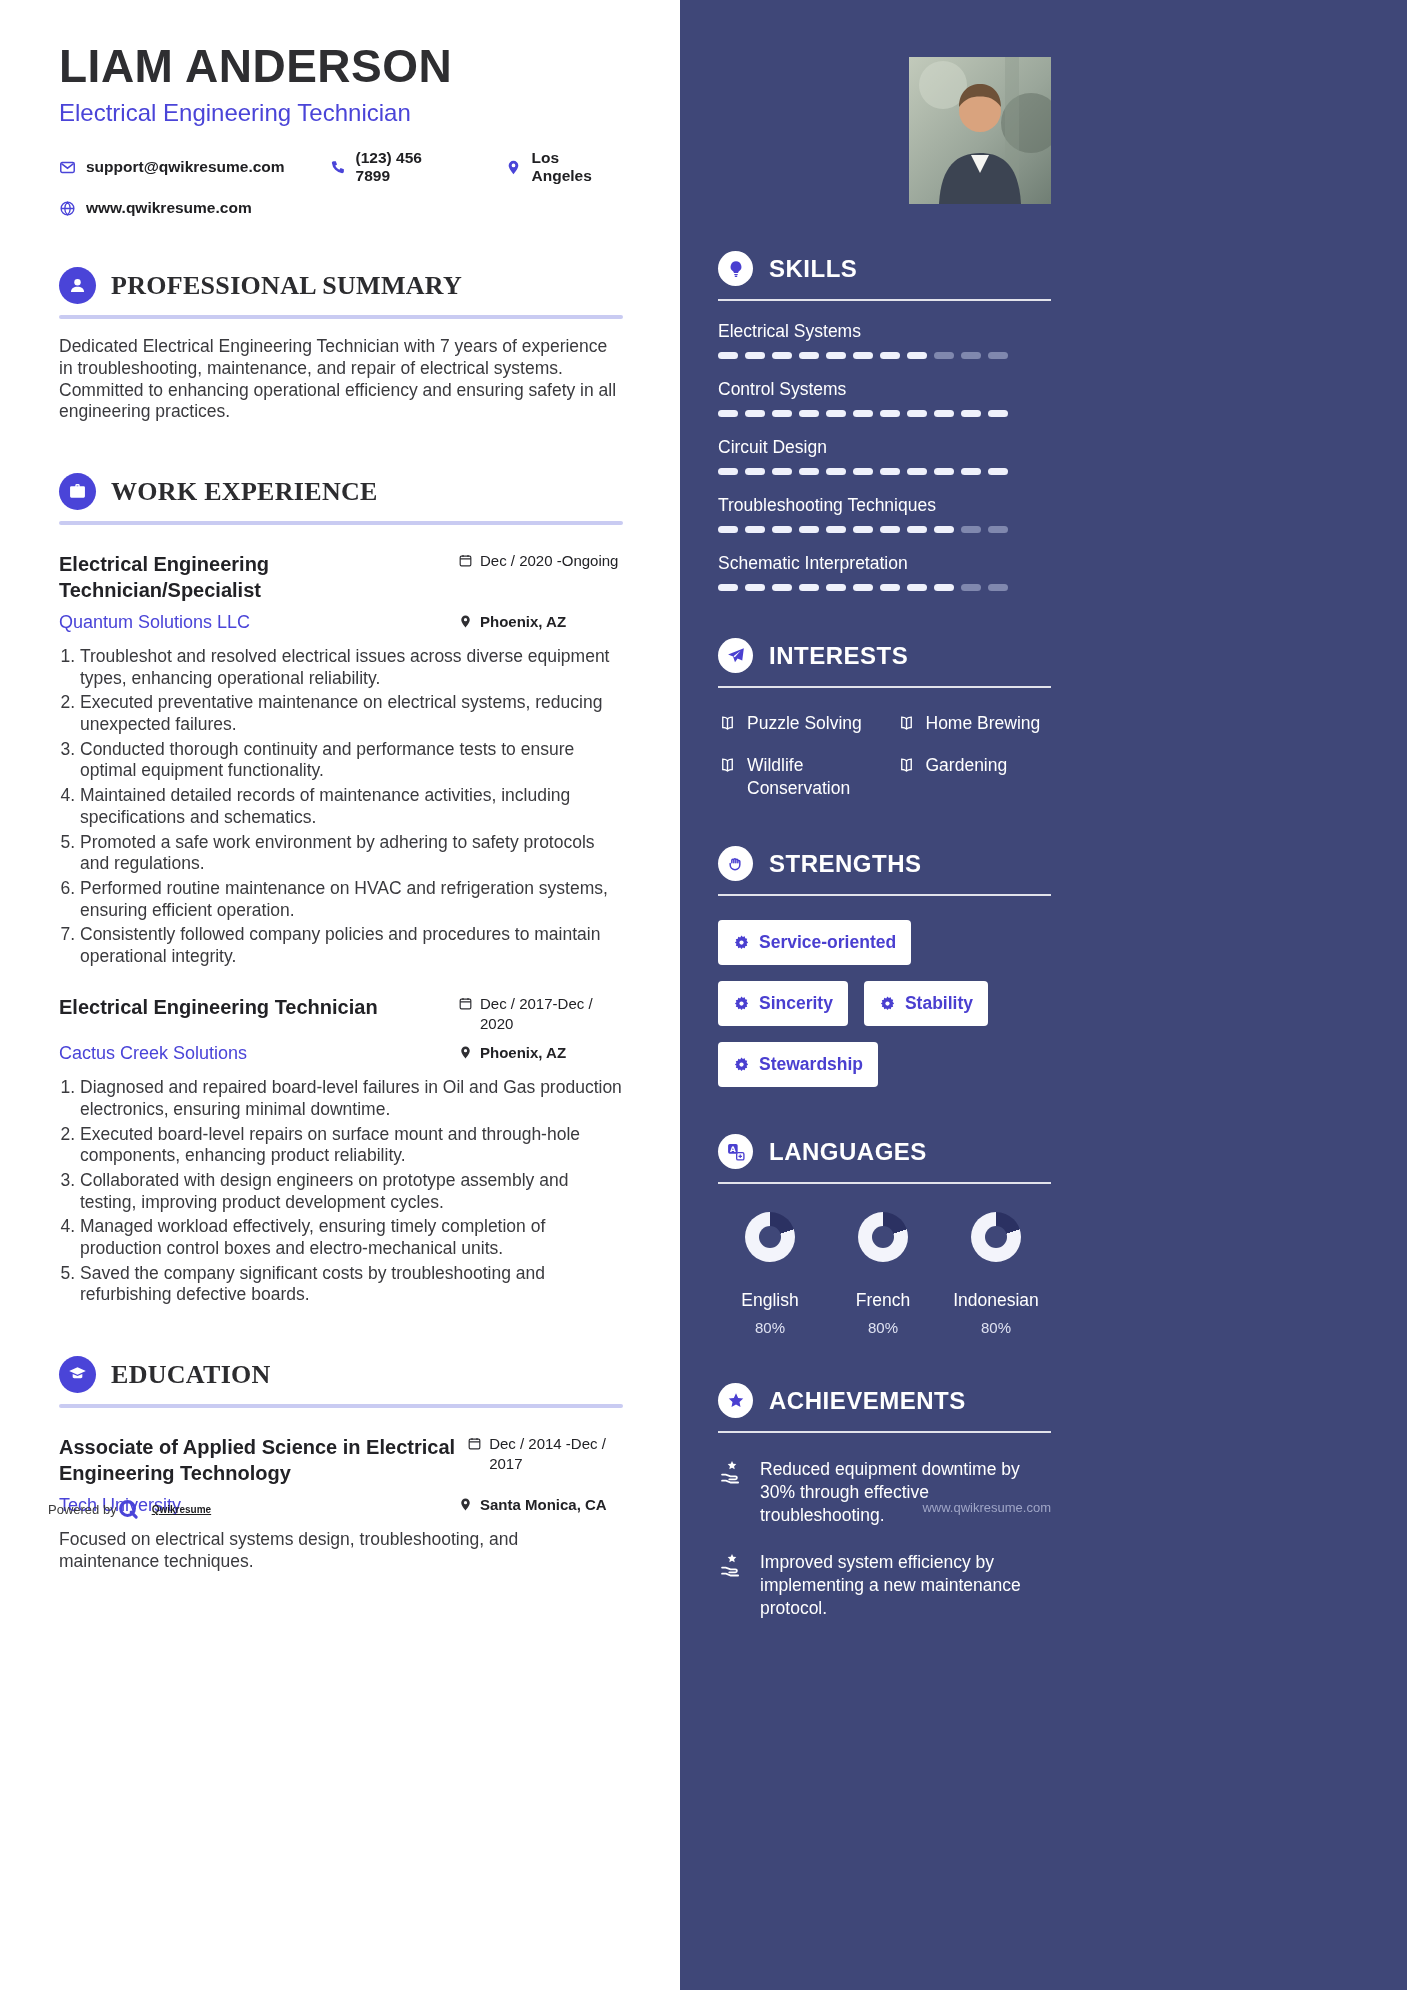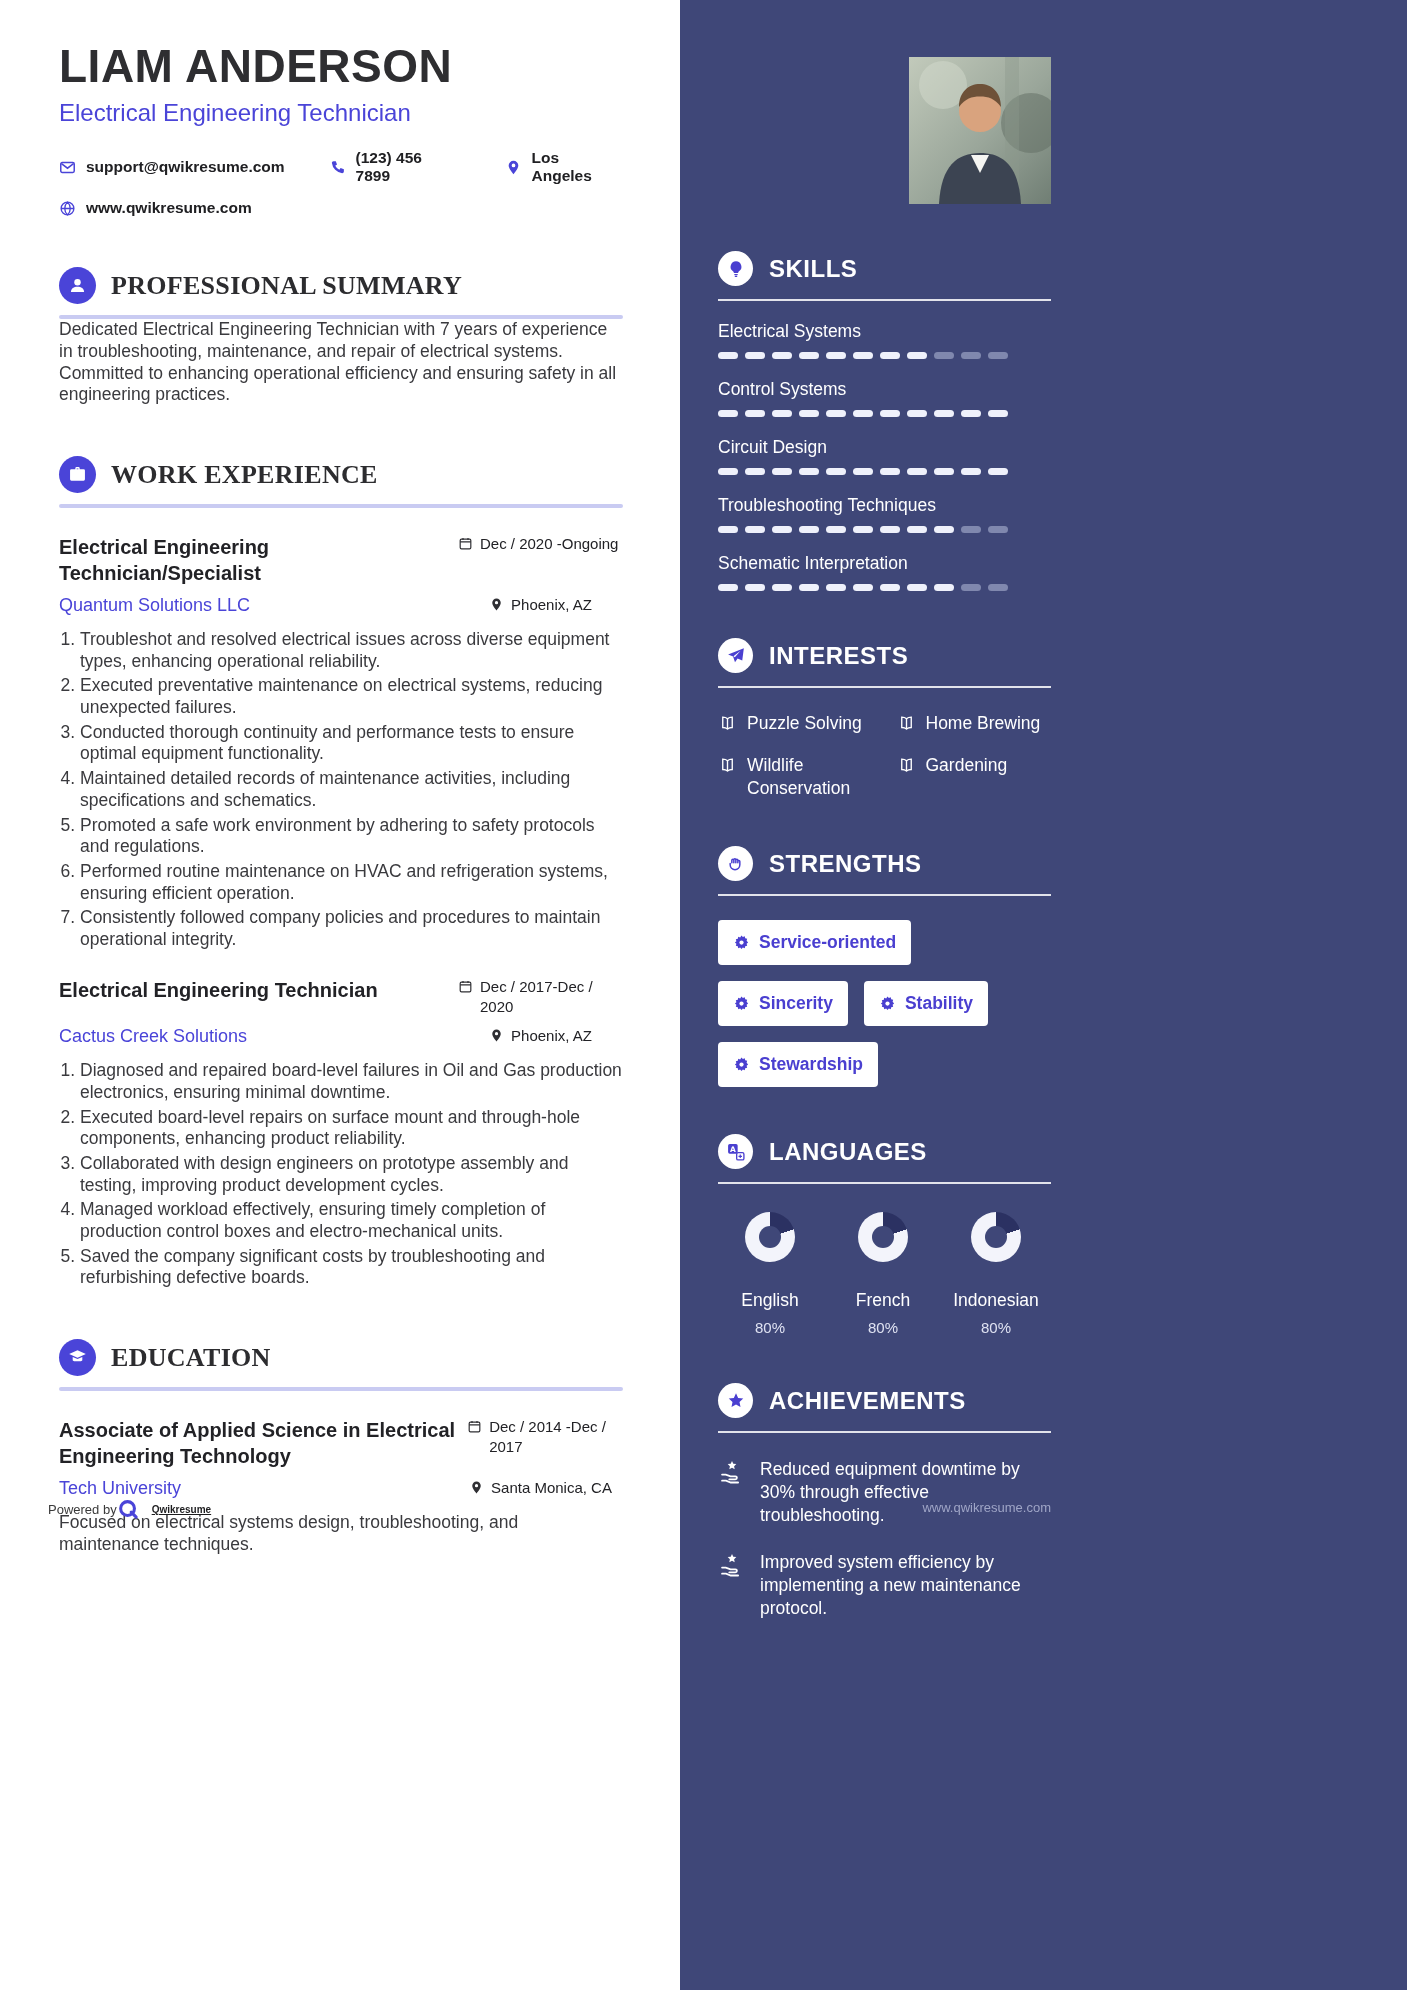--- a/index.html
+++ b/index.html
@@ -25,35 +25,35 @@
   .c-item{display:inline-flex;gap:10px;align-items:center;font-size:15.5px;font-weight:600;color:#202023;}
   .c-item .cicon{width:17px;height:17px;color:var(--accent);flex:none;display:inline-flex;}
   .c-item .cicon svg{width:100%;height:100%;}
 
   .sec{margin-top:50px;}
   .sec-head{display:flex;align-items:center;gap:15px;font-family:Liberation Serif, serif;}
   .sec-icon{width:37px;height:37px;border-radius:50%;background:var(--accent);color:#fff;display:flex;align-items:center;justify-content:center;flex:none;}
   .sec-icon svg{width:21px;height:21px;}
   .sec-title{font-size:26px;font-weight:700;color:var(--ink);letter-spacing:.3px;}
   .sec-line{height:4px;background:var(--underline);border-radius:2px;margin-top:11px;}
-  .summary-text{font-size:17.5px;line-height:1.24;color:var(--body);}
+  .summary-text{font-size:17.5px;line-height:1.24;color:var(--body);margin-top:17px;}
 
   .job{margin-top:26px;}
   .job:first-of-type{margin-top:20px;}
   .job-head{display:flex;justify-content:space-between;align-items:flex-start;}
   .job-title{font-size:20px;font-weight:700;color:#222226;width:335px;line-height:1.3;}
   .deg-title{width:432px;}
   .job-meta{width:165px;font-size:15px;color:#222226;}
   .meta-line{display:flex;gap:7px;align-items:flex-start;}
   .meta-line .micon{width:15px;height:15px;color:#2f2f33;flex:none;margin-top:2px;display:inline-flex;}
   .meta-line .micon svg{width:100%;height:100%;}
   .meta-text{line-height:1.35;}
   .job-sub{display:flex;justify-content:space-between;align-items:flex-start;margin-top:9px;}
   .company{color:var(--accent);font-size:18px;font-weight:500;cursor:pointer;}
-  .job-sub .job-meta{display:flex;justify-content:center;}
+  .job-sub .job-meta{display:flex;justify-content:flex-start;font-weight:bold;}
   .job ol{margin:13px 0 0;padding-left:21px;}
   .job li{font-size:17.5px;line-height:1.24;color:var(--body);margin-bottom:3px;}
   .edu-desc{font-size:17.5px;line-height:1.24;color:var(--body);margin-top:13px;}
 
   .foot-left{position:absolute;left:48px;top:1498px;display:flex;align-items:center;}
   .powered{font-size:13px;color:#3a3a3a;}
   .qlogo{width:23px;height:23px;color:var(--accent);display:inline-flex;}
   .qlogo svg{width:100%;height:100%;}
   .brand{font-size:10px;font-weight:700;color:#1d1d1f;text-decoration:underline;cursor:pointer;padding-left:12px;}
 

